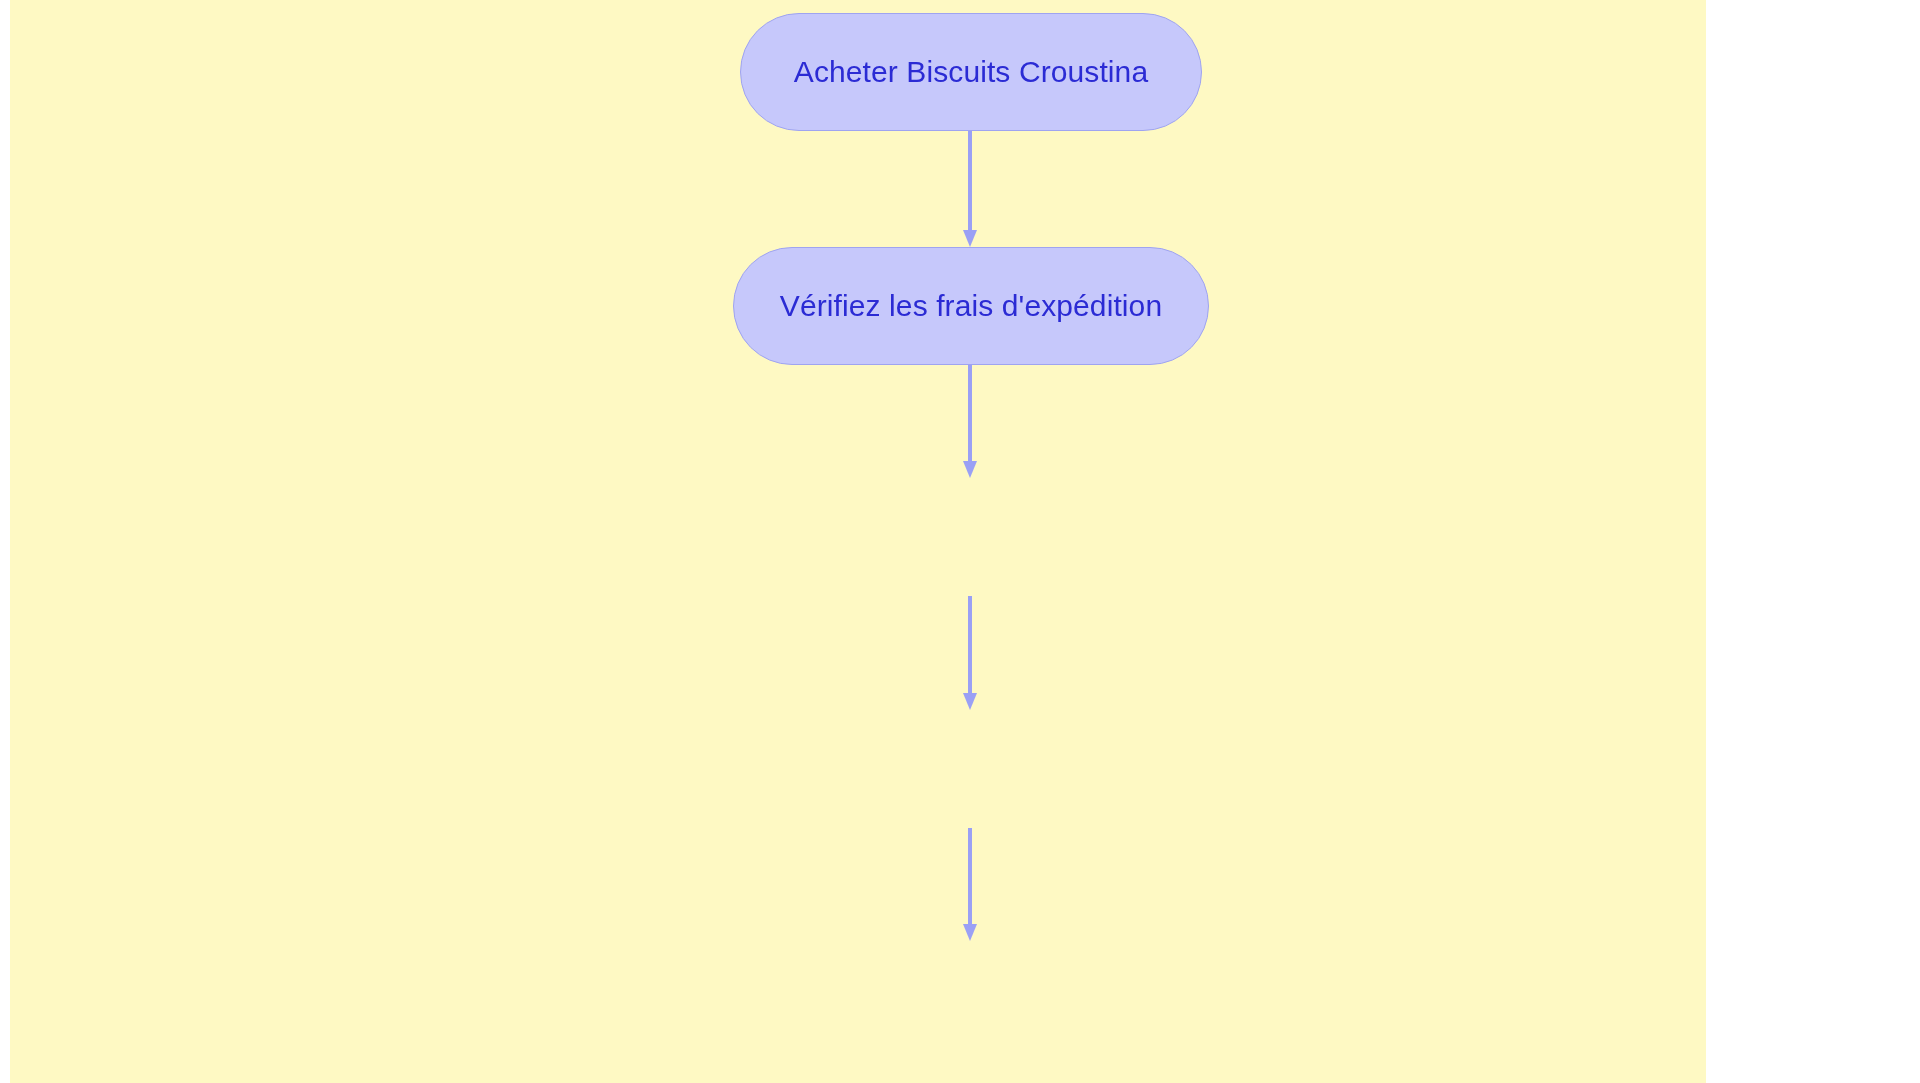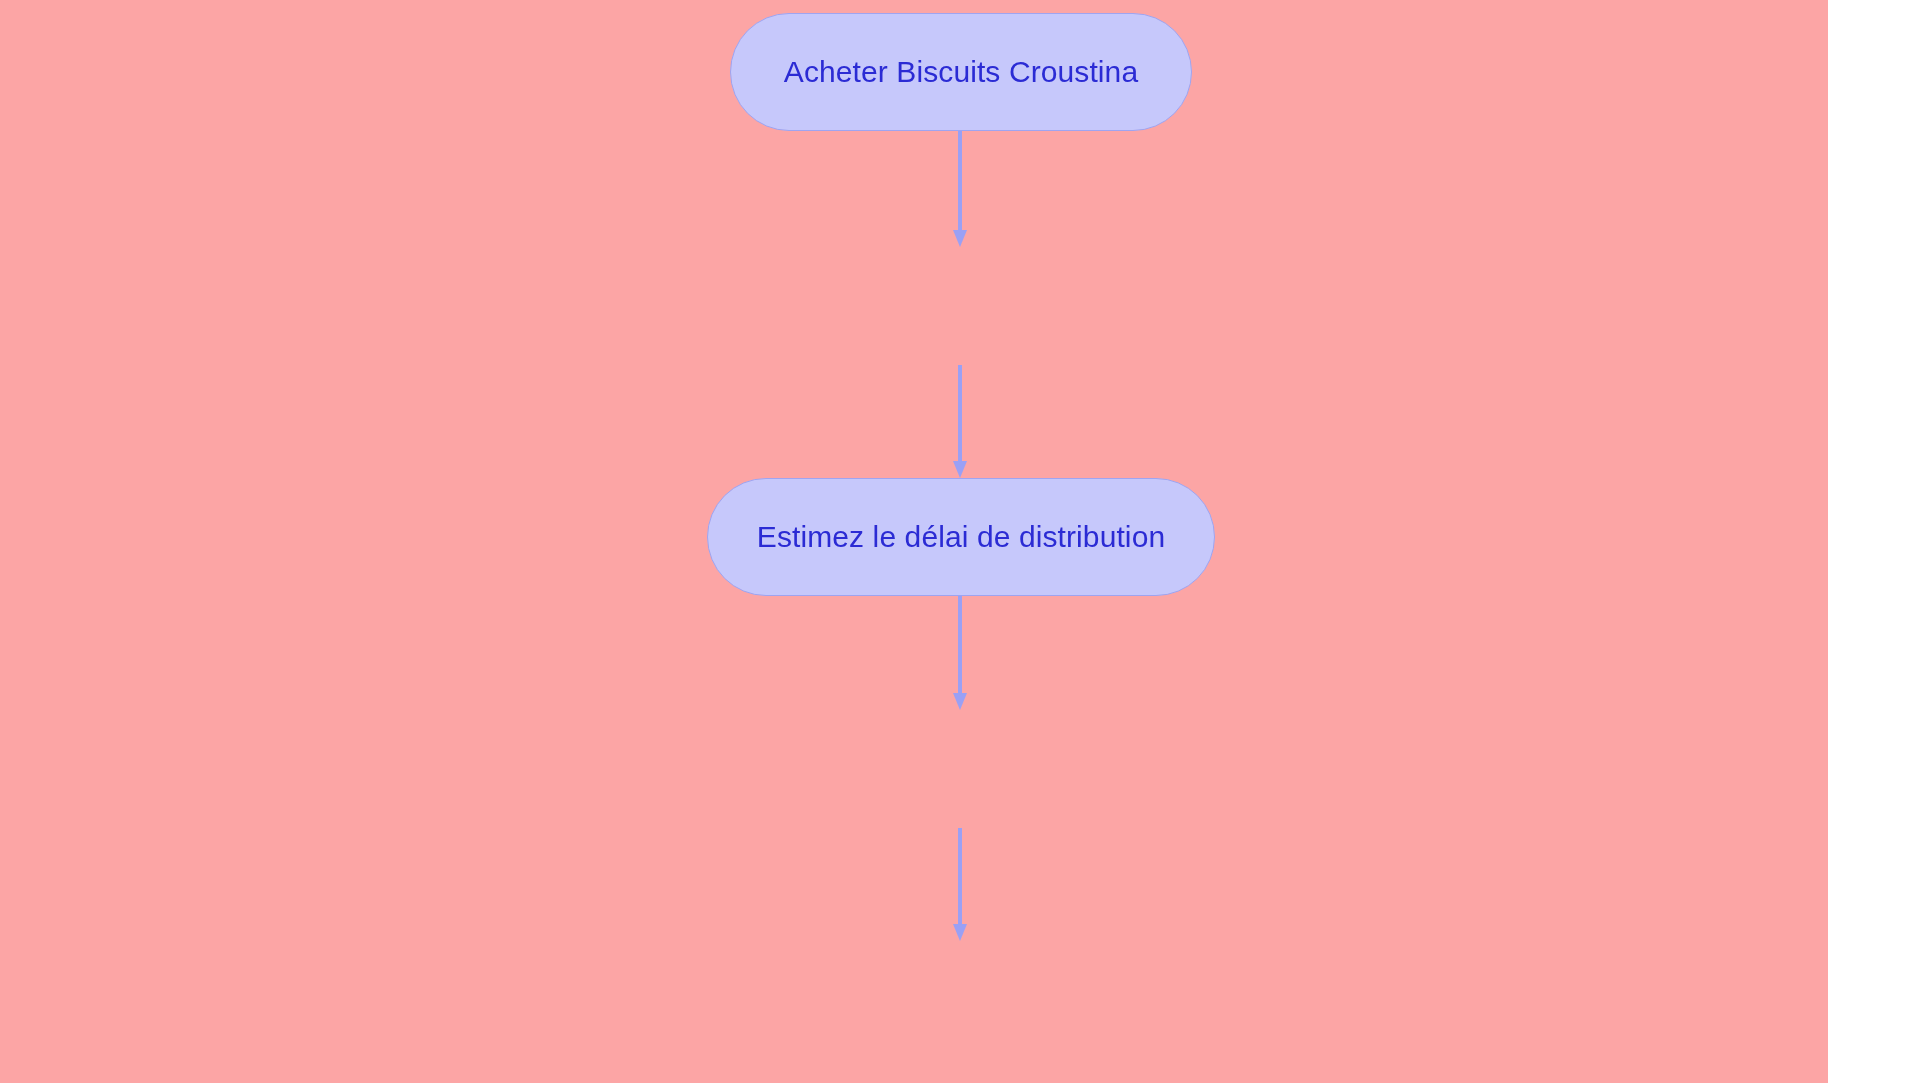--- a/index.html
+++ b/index.html
@@ -9,23 +9,24 @@
   }
   body {
     width: 1920px;
     height: 1083px;
     font-family: "Liberation Sans", "DejaVu Sans", sans-serif;
     overflow: hidden;
   }
 
   #flowchart-canvas {
     position: relative;
-    width: 1828px;
+    width: 1696px;
     height: 1083px;
-    background: #fca5a5;
+    background: #fef9c3;
+    margin-left: 10px;
   }
 
   .flow-node {
     position: absolute;
     box-sizing: border-box;
     display: flex;
     align-items: center;
     justify-content: center;
     background: #c6c8fb;
     border: 1.5px solid #9fa4f0;
@@ -93,29 +94,29 @@
 
   <div class="flow-node" id="node-1">
     <span class="node-label">Acheter Biscuits Croustina</span>
   </div>
 
   <div class="flow-arrow" id="arrow-1">
     <div class="arrow-shaft"></div>
     <div class="arrow-head"></div>
   </div>
 
+  <div class="flow-node" id="node-2">
+    <span class="node-label">Vérifiez les frais d'expédition</span>
+  </div>
 
   <div class="flow-arrow" id="arrow-2">
     <div class="arrow-shaft"></div>
     <div class="arrow-head"></div>
   </div>
 
-  <div class="flow-node" id="node-3">
-    <span class="node-label">Estimez le délai de distribution</span>
-  </div>
 
   <div class="flow-arrow" id="arrow-3">
     <div class="arrow-shaft"></div>
     <div class="arrow-head"></div>
   </div>
 
 
   <div class="flow-arrow" id="arrow-4">
     <div class="arrow-shaft"></div>
     <div class="arrow-head"></div>

